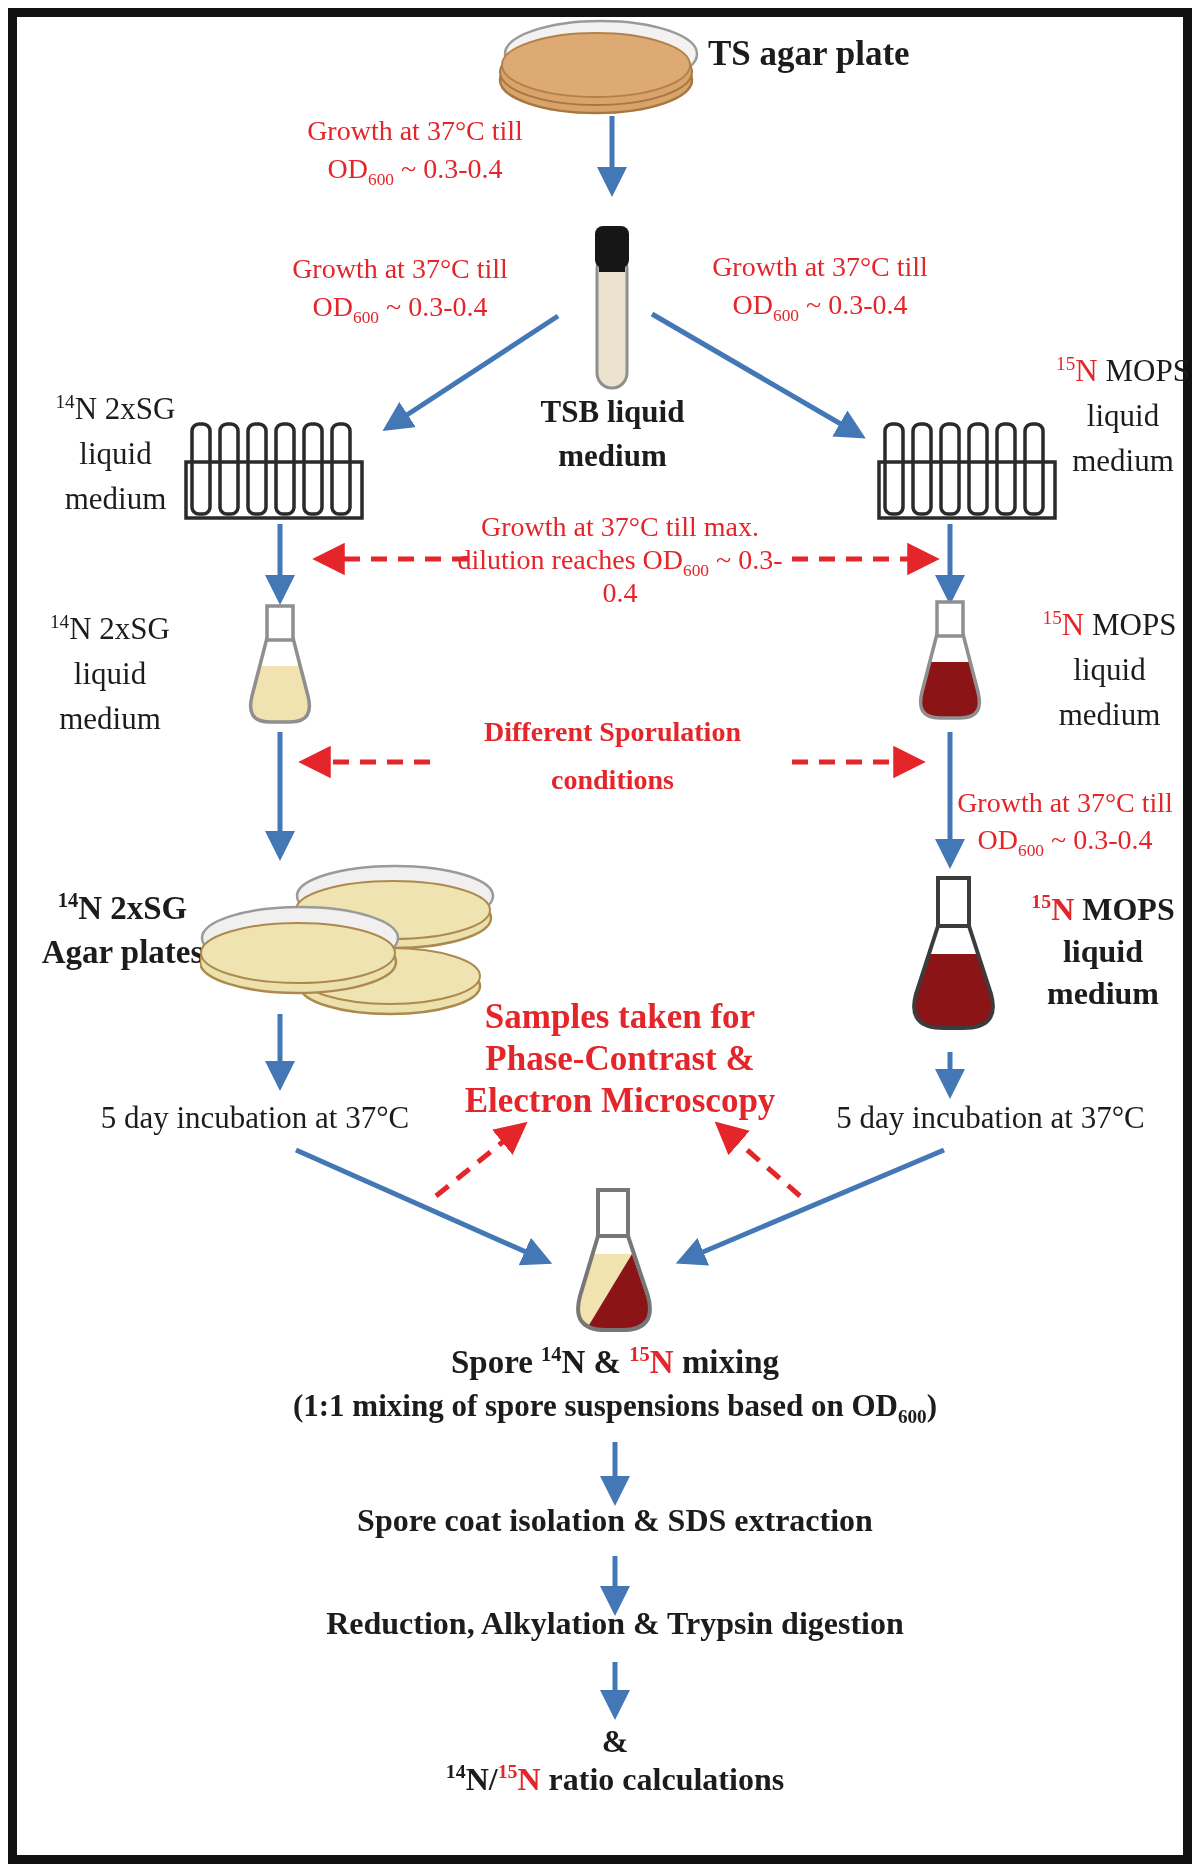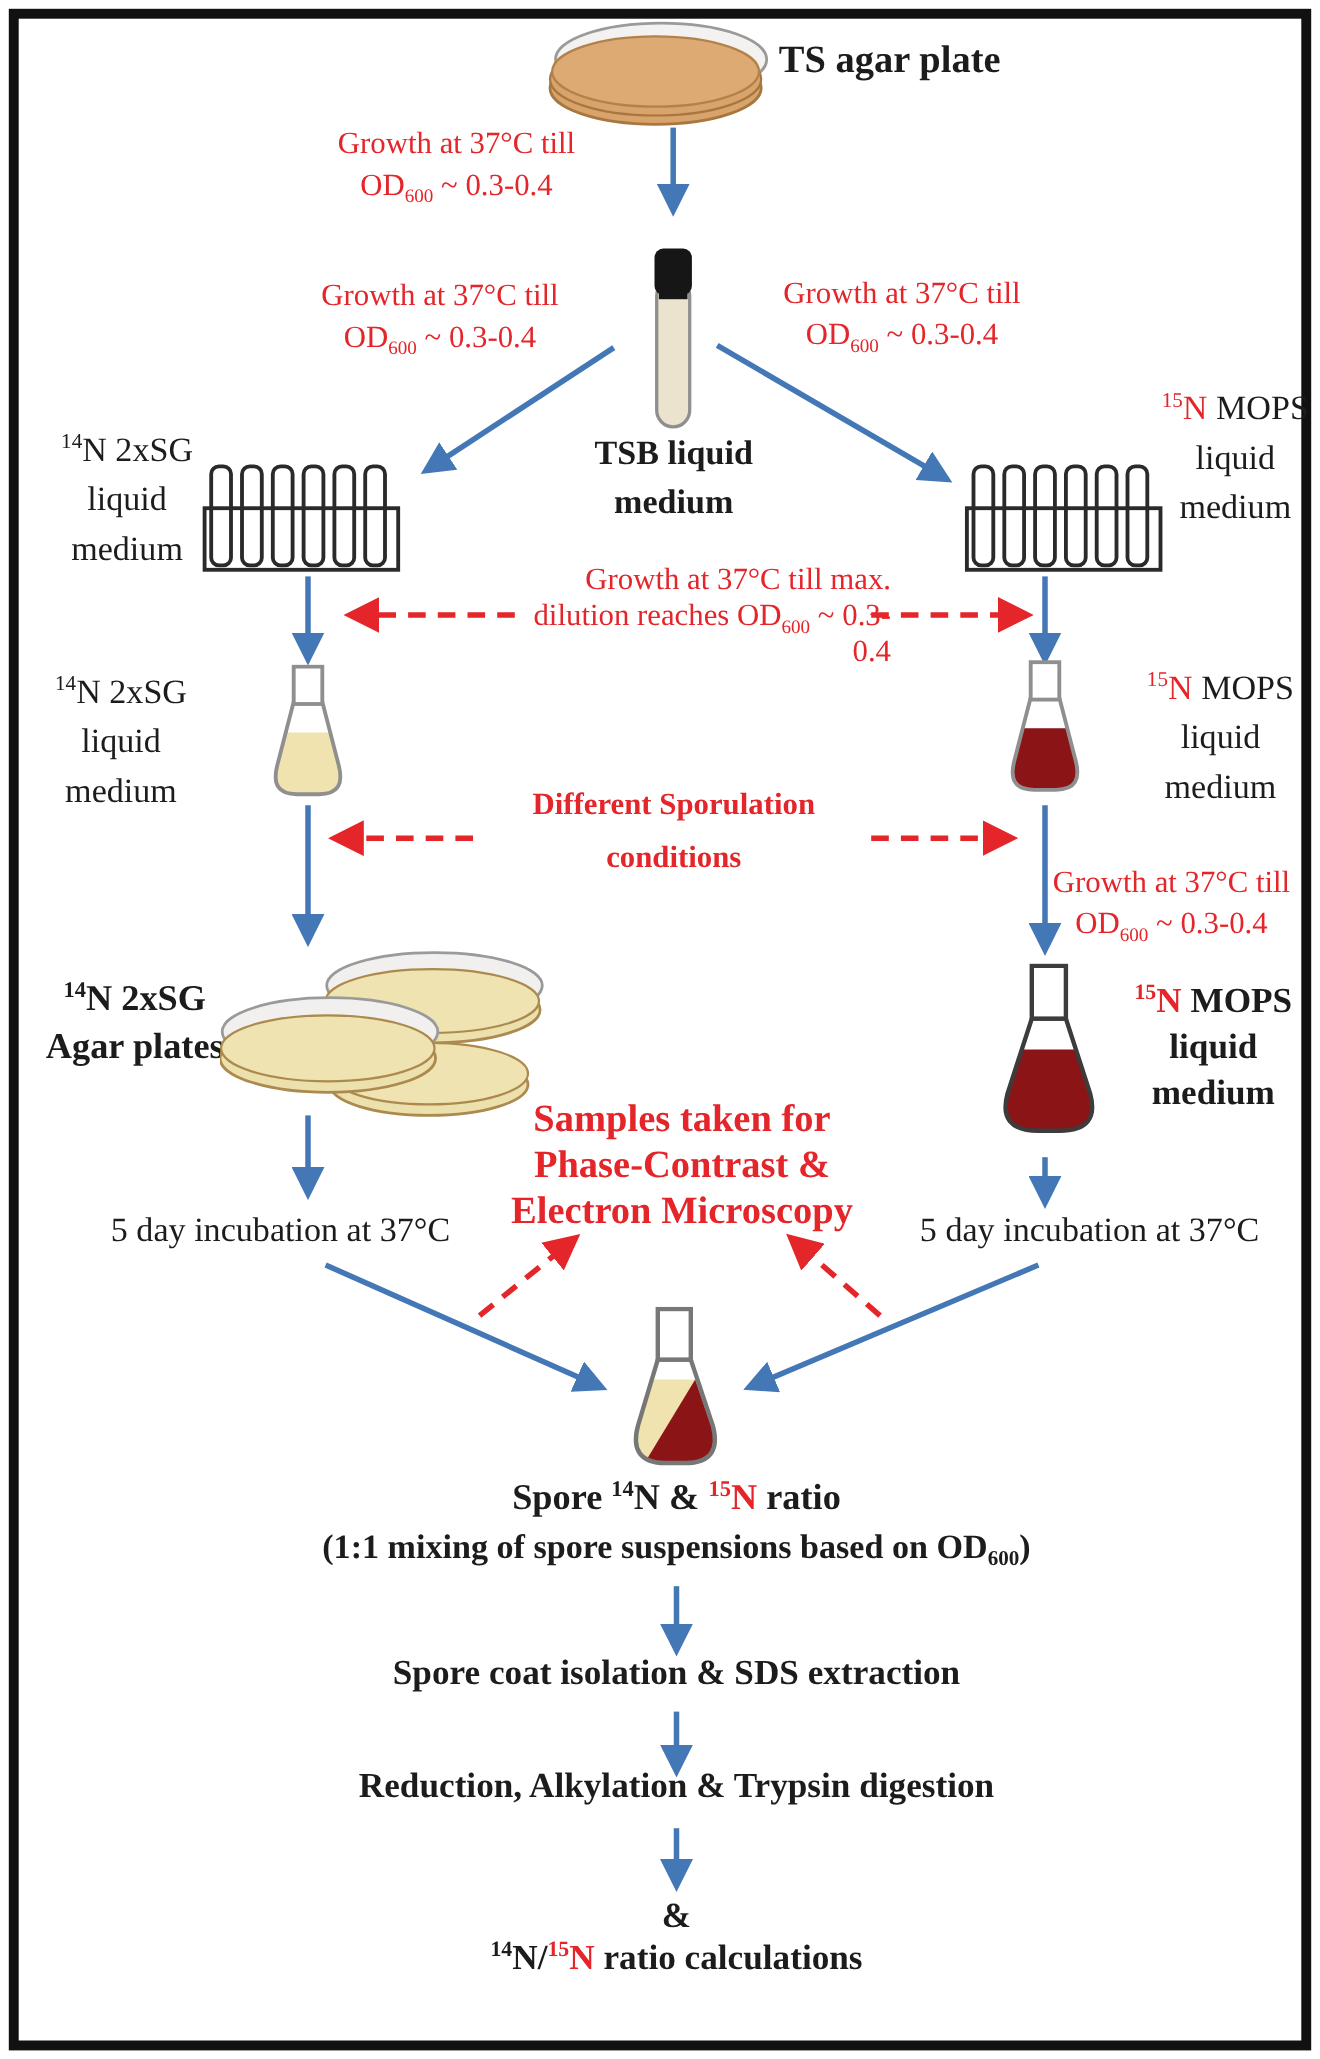--- a/index.html
+++ b/index.html
@@ -117,21 +117,21 @@
       <rect x="37" y="4" width="18" height="90" rx="7"></rect>
       <rect x="65" y="4" width="18" height="90" rx="7"></rect>
       <rect x="93" y="4" width="18" height="90" rx="7"></rect>
       <rect x="121" y="4" width="18" height="90" rx="7"></rect>
       <rect x="149" y="4" width="18" height="90" rx="7"></rect>
       <rect x="3" y="42" width="176" height="56"></rect>
     </g>
   </svg>
   <div class="abs txt center" style="left:1028px;top:348px;width:190px;font-size:31px;line-height:45px;"><sup class="red">15</sup><span class="red">N</span><span> MOPS</span><br><span>liquid</span><br><span>medium</span></div>
 
-  <div class="abs txt red-text center" style="left:430px;top:510px;width:380px;font-size:28px;line-height:33px;text-align:right;"><span>Growth at 37°C till  max.</span><br><span>dilution reaches OD</span><sub>600</sub><span> ~ 0.3-</span><br><span>0.4</span></div>
+  <div class="abs txt red-text center" style="left:430px;top:510px;width:380px;font-size:28px;line-height:33px;"><span>Growth at 37°C till  max.</span><br><span>dilution reaches OD</span><sub>600</sub><span> ~ 0.3-</span><br><span>0.4</span></div>
 
   <div class="abs txt center" style="left:15px;top:606px;width:190px;font-size:31px;line-height:45px;"><sup>14</sup><span>N 2xSG</span><br><span>liquid</span><br><span>medium</span></div>
   <svg class="abs" style="left:230px;top:604px;" width="100" height="125" viewBox="0 0 100 125">
     <path d="M29.5,62 L22,92 C18,108 22,118 40,118 L60,118 C78,118 82,108 78,92 L70.5,62 Z" fill="#f0e3b0"></path>
     <path d="M37,34 L22,92 C18,108 22,118 40,118 L60,118 C78,118 82,108 78,92 L63,34 Z" fill="none" stroke="#8f8f8f" stroke-width="3.5" stroke-linejoin="round"></path>
     <rect x="37" y="2" width="26" height="34" fill="#ffffff" stroke="#8f8f8f" stroke-width="3.5"></rect>
   </svg>
 
   <svg class="abs" style="left:900px;top:600px;" width="100" height="125" viewBox="0 0 100 125">
     <path d="M29.5,62 L22,92 C18,108 22,118 40,118 L60,118 C78,118 82,108 78,92 L70.5,62 Z" fill="#8b1417"></path>
@@ -181,21 +181,21 @@
       <clipPath id="mixclip">
         <path d="M34.6,66 L22,108 C16,130 24,142 47,142 L65,142 C88,142 96,130 90,108 L76,66 Z"></path>
       </clipPath>
     </defs>
     <path d="M34.6,66 L22,108 C16,130 24,142 47,142 L65,142 C88,142 96,130 90,108 L76,66 Z" fill="#f0e3b0"></path>
     <polygon points="74,66 100,142 28,142" clip-path="url(#mixclip)" fill="#8b1417"></polygon>
     <path d="M40,48 L22,108 C16,130 24,142 47,142 L65,142 C88,142 96,130 90,108 L70,48 Z" fill="none" stroke="#777777" stroke-width="4" stroke-linejoin="round"></path>
     <rect x="40" y="2" width="30" height="46" fill="#ffffff" stroke="#777777" stroke-width="4"></rect>
   </svg>
 
-  <div class="abs txt bold center" style="left:355px;top:1344px;width:520px;font-size:33px;"><span>Spore </span><sup>14</sup><span>N &amp; </span><sup class="red">15</sup><span class="red">N</span><span> ratio</span></div>
+  <div class="abs txt bold center" style="left:355px;top:1344px;width:520px;font-size:33px;"><span>Spore </span><sup>14</sup><span>N &amp; </span><sup class="red">15</sup><span class="red">N</span><span> mixing</span></div>
   <div class="abs txt bold center" style="left:215px;top:1388px;width:800px;font-size:31px;"><span>(1:1 mixing of spore suspensions based on OD</span><sub>600</sub><span>)</span></div>
 
   <div class="abs txt bold center" style="left:260px;top:1605px;width:710px;font-size:32px;">Reduction, Alkylation &amp; Trypsin digestion</div>
 
   <div class="abs txt bold center" style="left:290px;top:1502px;width:650px;font-size:32px;">Spore coat isolation &amp; SDS extraction</div>
 
   <div class="abs" style="left:300px;top:1722px;width:630px;">
     <div class="txt bold center" style="font-size:32px;line-height:38px;">&amp;</div>
     <div class="txt bold center" style="font-size:32px;line-height:38px;"><sup>14</sup><span>N/</span><sup class="red">15</sup><span class="red">N</span><span> ratio calculations</span></div>
   </div>

